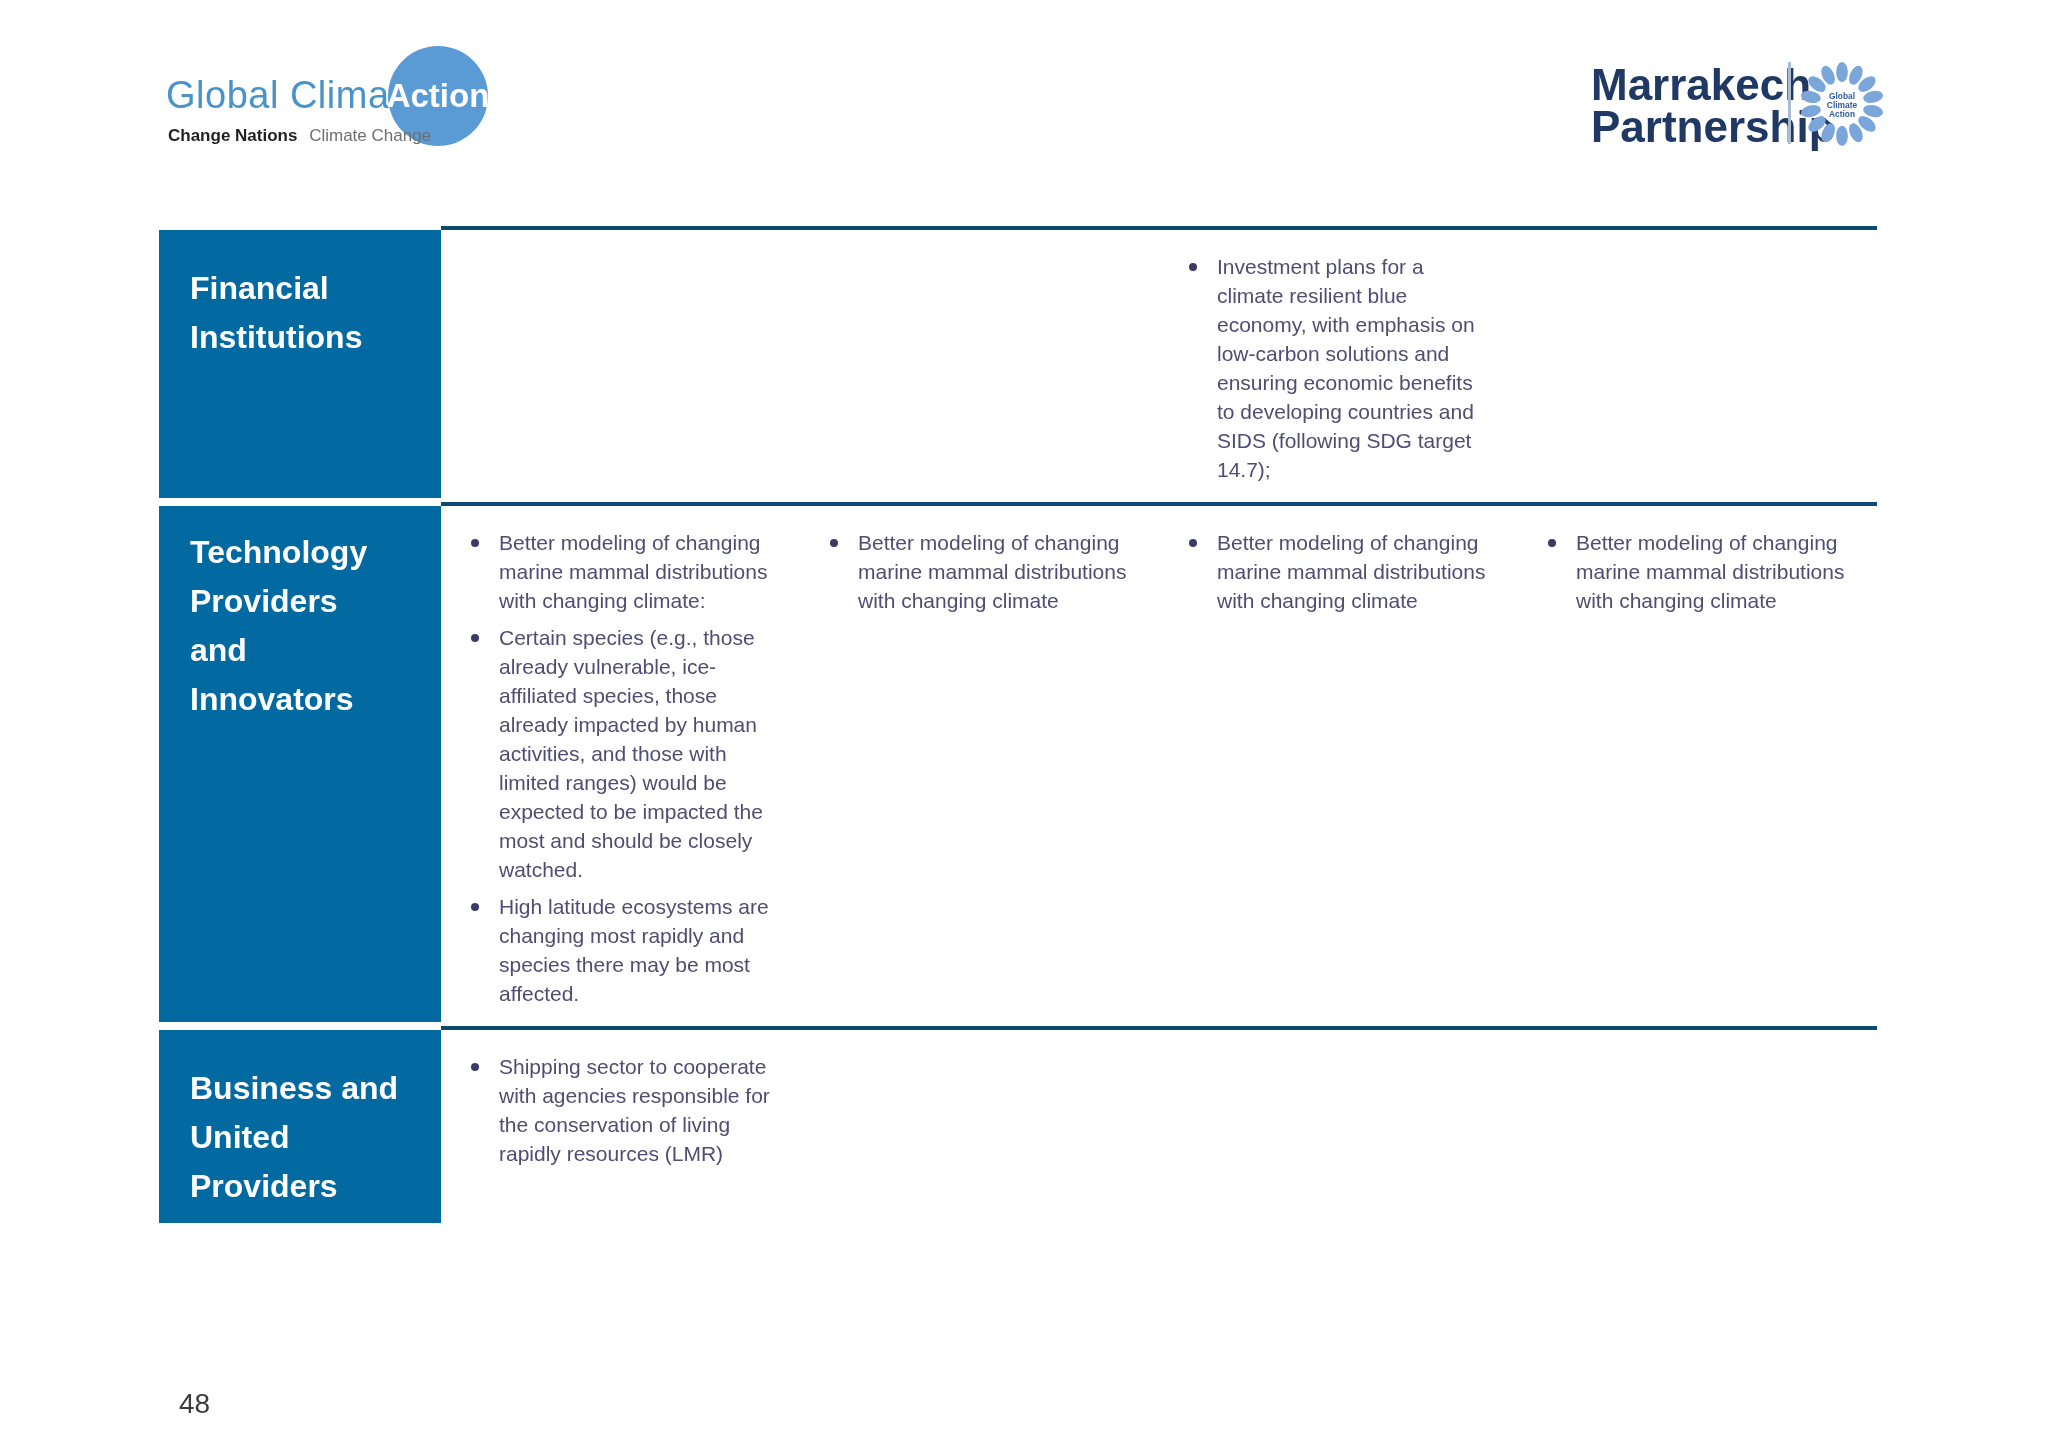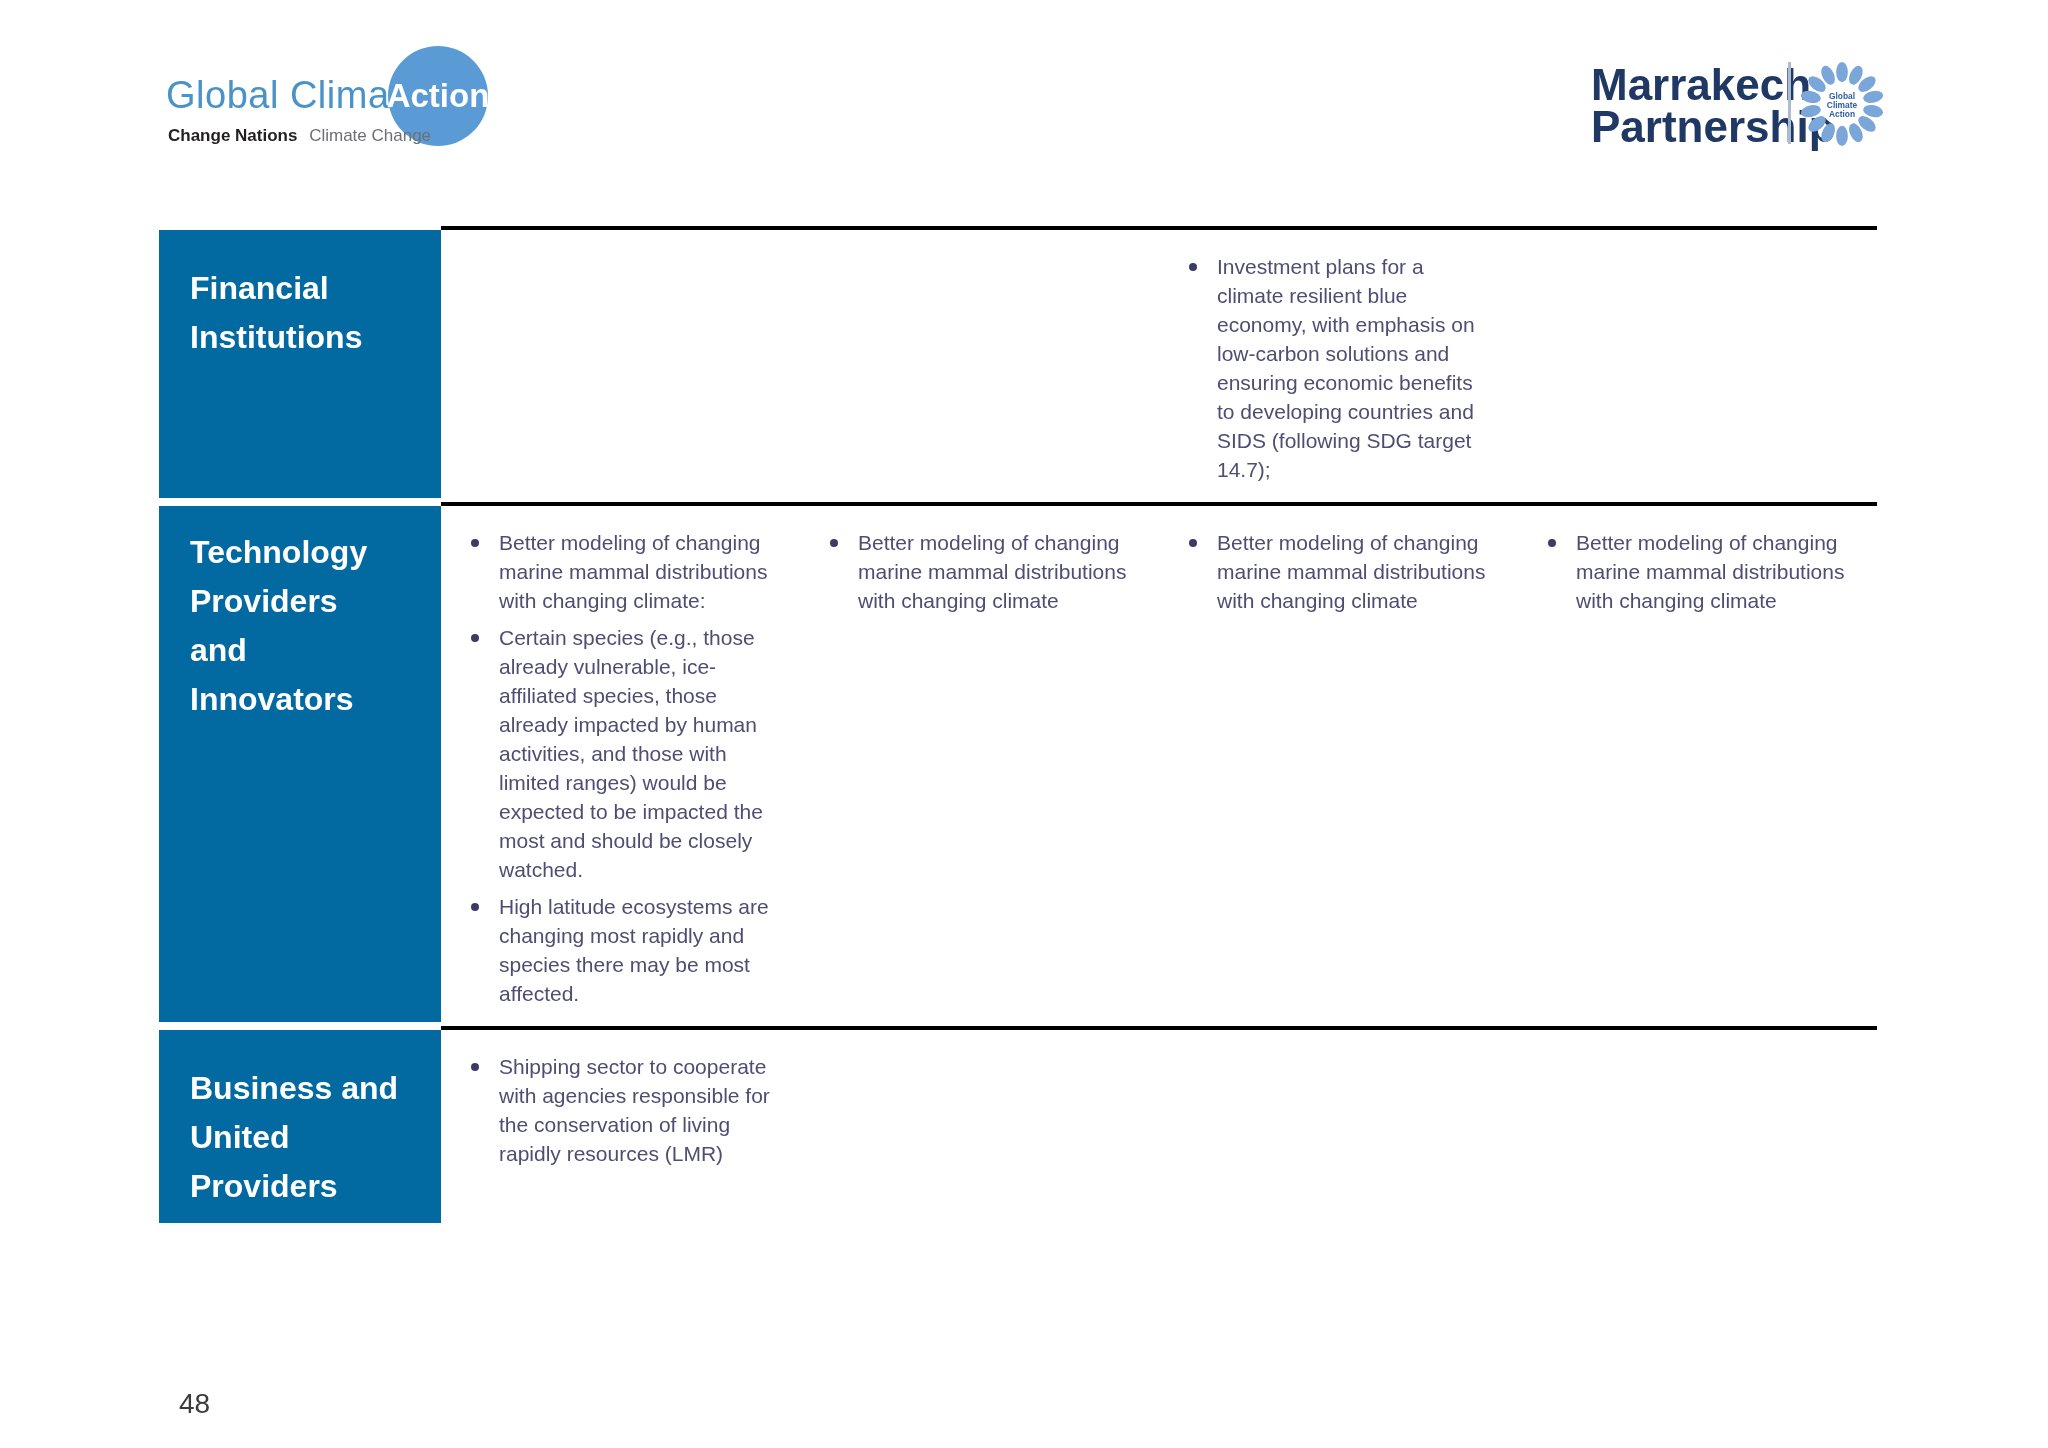--- a/index.html
+++ b/index.html
@@ -47,21 +47,21 @@
     white-space:pre-line;
   }
   .row-0 { min-height:257px; }
   .row-1 { min-height:503px; }
   .row-2 { min-height:195px; }
   .row-3 { min-height:96px; }
   .row-1 .t-head { padding-top:22px; }
   .row-3 .t-head { padding-top:24px; }
   .t-body {
     width:1436px; box-sizing:border-box; flex:none;
-    border-top:4px solid #000000; display:flex; align-items:flex-start;
+    border-top:4px solid #0c4a6e; display:flex; align-items:flex-start;
   }
   .t-col { width:359px; flex:none; box-sizing:border-box; padding:22px 28px 10px 28px; }
   ul.bullets { margin:0; padding:0; list-style:none; }
   li.bullet {
     position:relative; padding-left:30px; margin:0 0 8px 0;
     font-size:21px; line-height:29px; color:#504d73;
   }
   li.bullet::before {
     content:""; position:absolute; left:2px; top:11px;
     width:8px; height:8px; border-radius:50%; background:#3c3a66;

